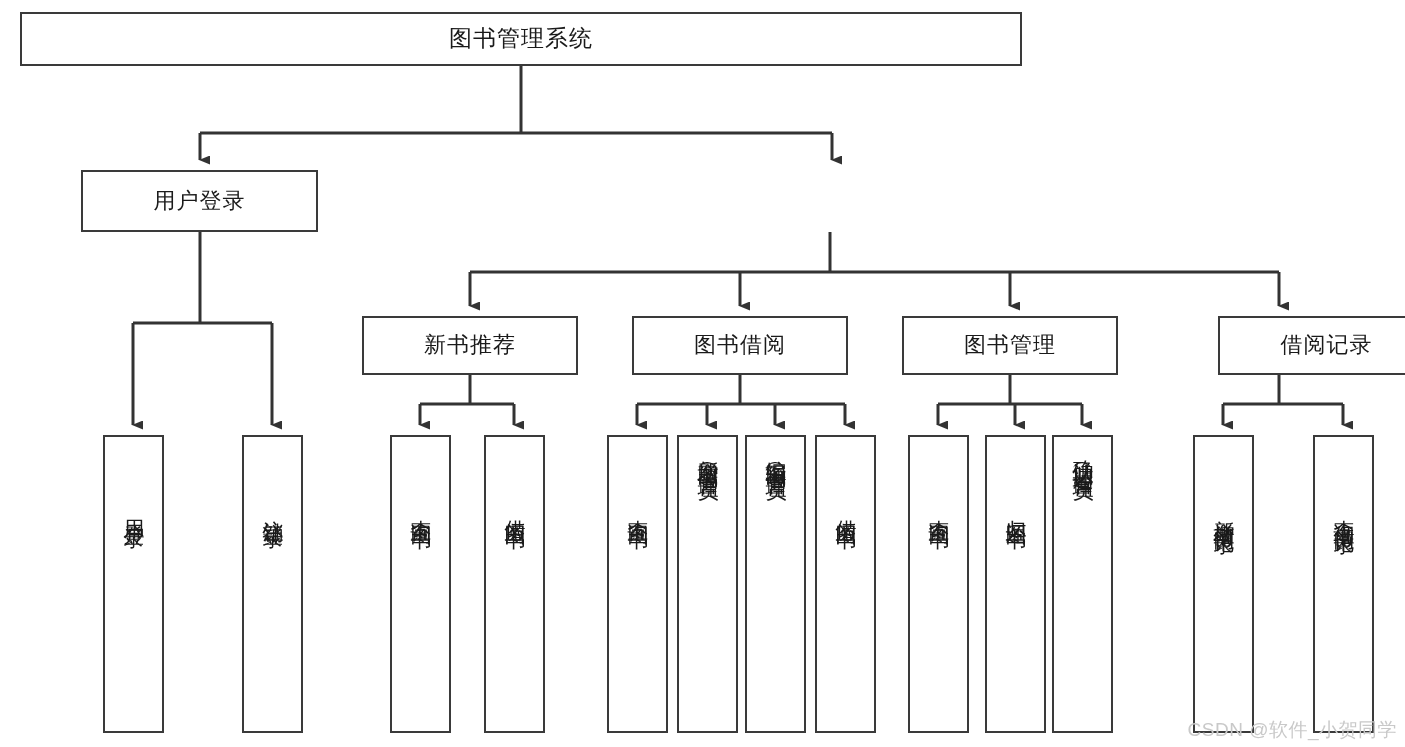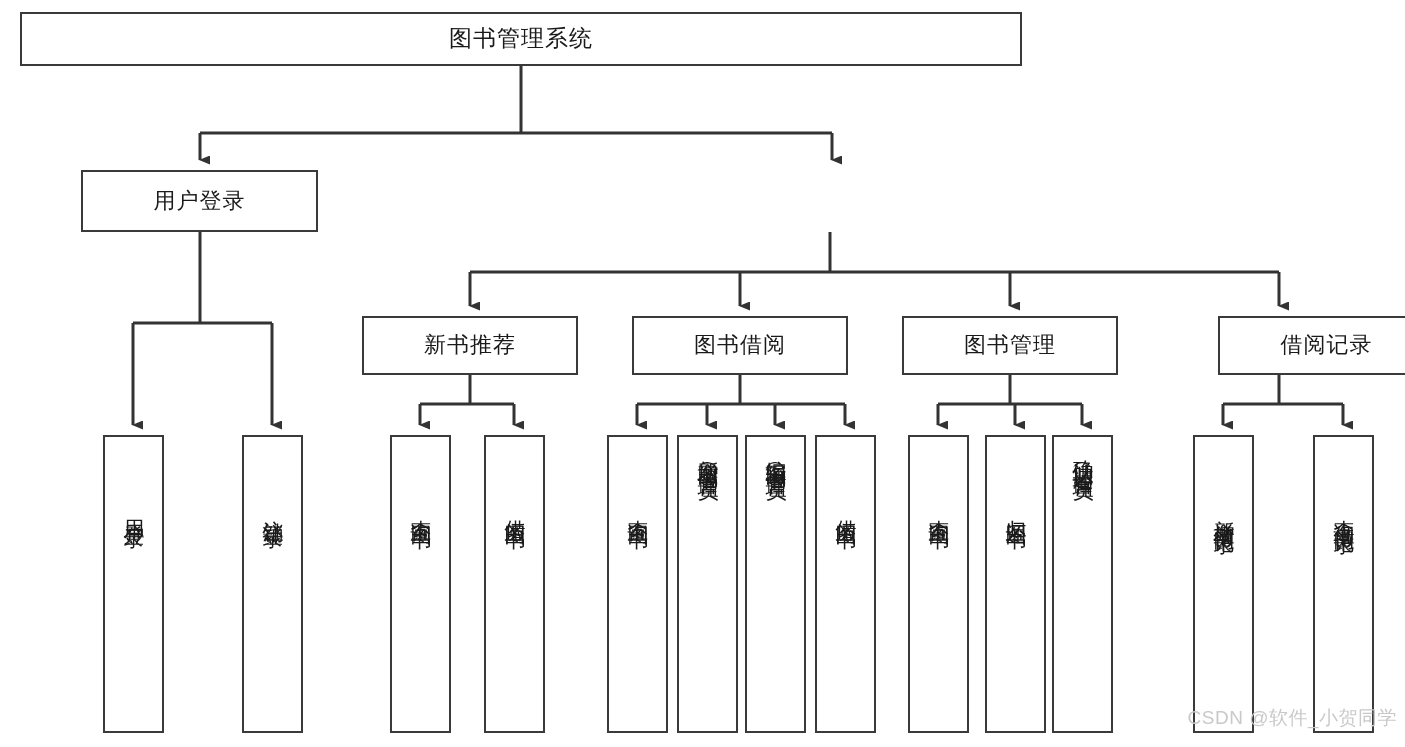--- a/index.html
+++ b/index.html
@@ -50,21 +50,21 @@
     text-orientation:upright;
     line-height:1.18;
     letter-spacing:3px;
     white-space:nowrap;
     display:block;
   }
   .node.v.center .vtext{ margin-top:60px; }
   .watermark{
     position:absolute;
     right:8px;
-    bottom:16px;
+    bottom:4px;
     font-size:19px;
     color:#c9c9c9;
     letter-spacing:0.5px;
     white-space:nowrap;
     z-index:3;
   }
 </style>
 </head>
 <body>
 

